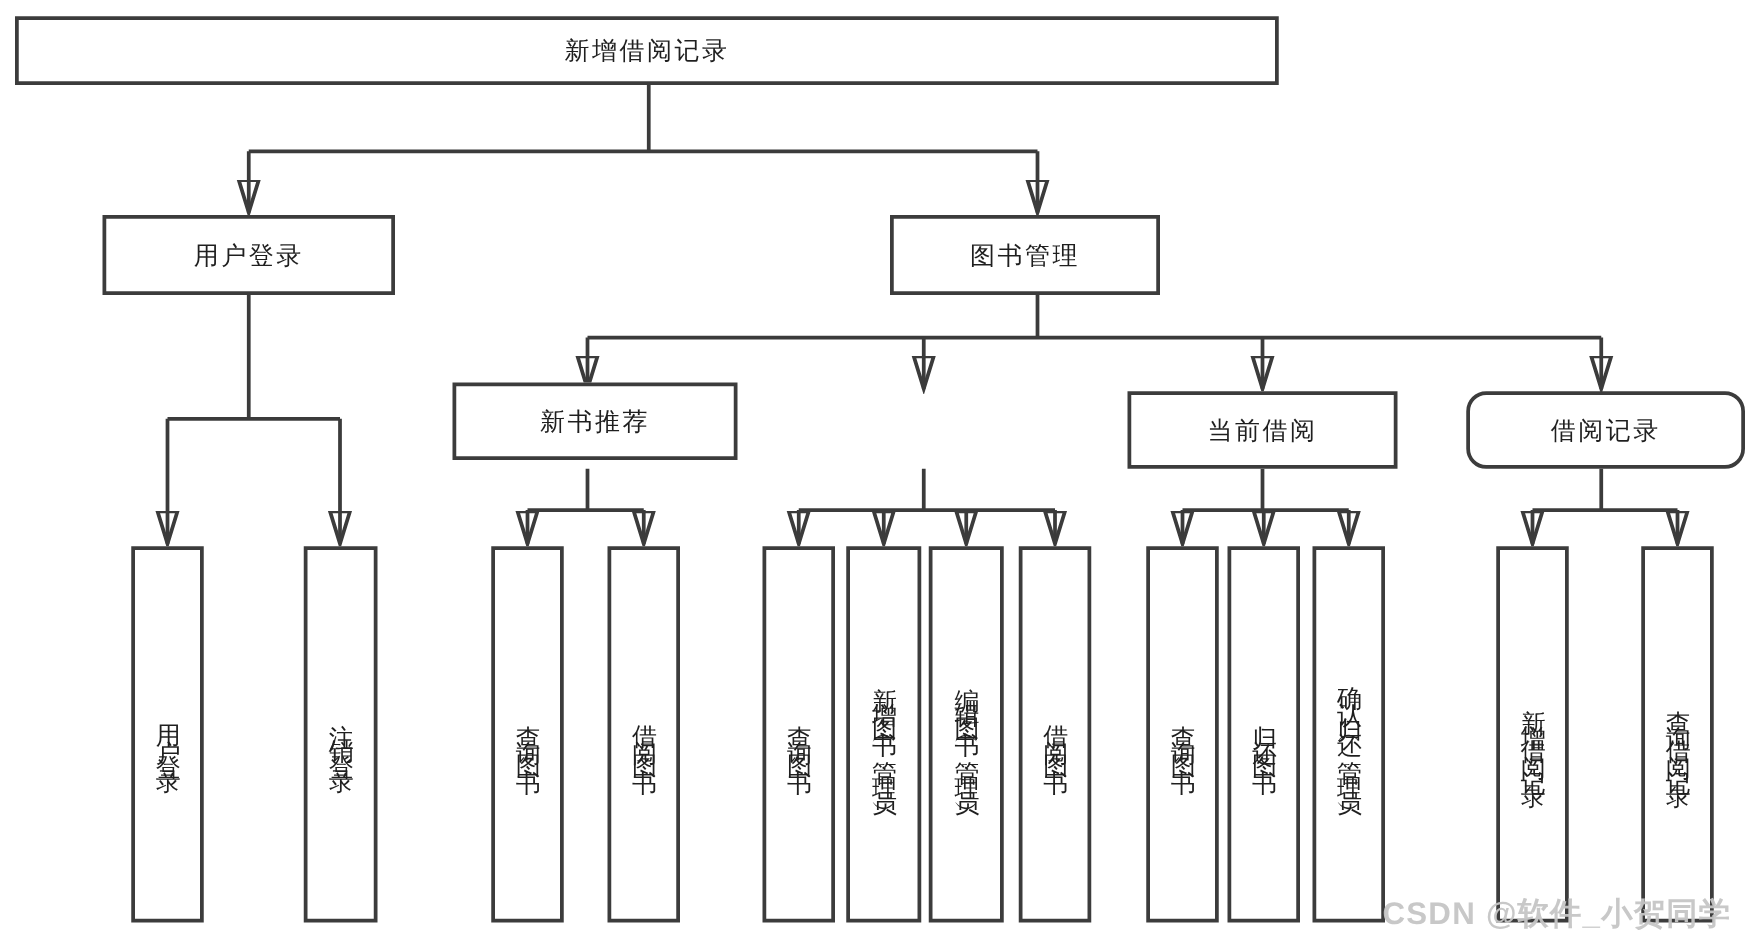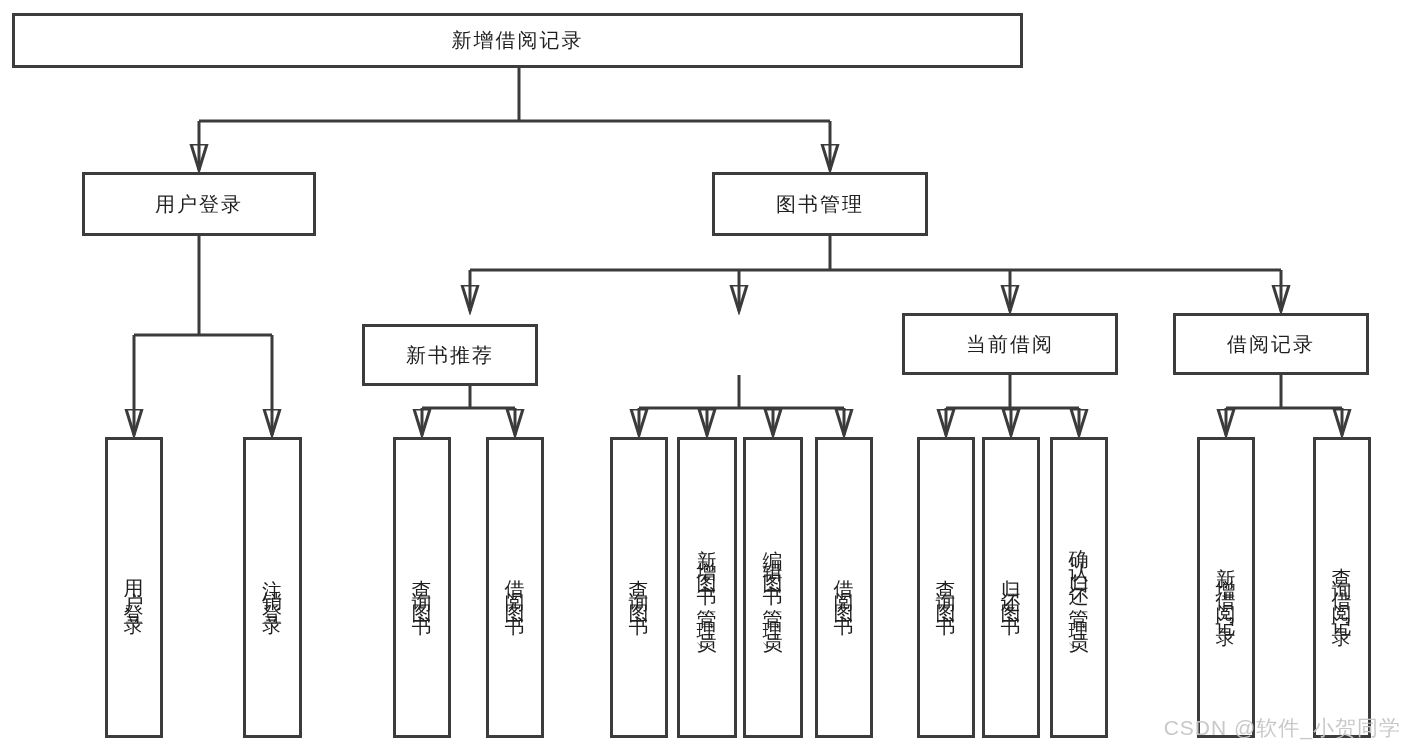--- a/index.html
+++ b/index.html
@@ -31,27 +31,28 @@
   .node-v { font-size: 20px; }
   .node-v .vtext {
     writing-mode: vertical-rl;
     text-orientation: mixed;
     letter-spacing: 12px;
     line-height: 1;
     white-space: nowrap;
   }
   #watermark {
     position: absolute;
-    right: 4px;
+    right: 20px;
     top: 714px;
-    font-size: 21px;
+    font-size: 25px;
     letter-spacing: 1px;
     color: rgba(197,197,197,0.95);
     z-index: 10;
     white-space: nowrap;
+    font-weight: bold;
   }
 </style>
 </head>
 <body>
 
 <div id="canvas">
 
   <svg id="connectors" viewBox="0 0 1405 747" xmlns="http://www.w3.org/2000/svg">
     <defs>
       <marker id="arrow" markerUnits="userSpaceOnUse" markerWidth="30" markerHeight="20" refX="26" refY="10" orient="auto">
@@ -104,27 +105,27 @@
     <span>新增借阅记录</span>
   </div>
 
   <div class="node node-h" style="left:82px; top:172px; width:234px; height:64px;">
     <span>用户登录</span>
   </div>
   <div class="node node-h" style="left:712px; top:172px; width:216px; height:64px;">
     <span>图书管理</span>
   </div>
 
-  <div class="node node-h" style="left:362px; top:324px; width:176px; height:62px;">
+  <div class="node node-h" style="left:362px; top:306px; width:228px; height:62px;">
     <span>新书推荐</span>
   </div>
   <div class="node node-h" style="left:902px; top:313px; width:216px; height:62px;">
     <span>当前借阅</span>
   </div>
-  <div class="node node-h" style="left:1173px; top:313px; width:196px; height:62px;">
+  <div class="node node-h" style="left:1173px; top:313px; width:223px; height:62px;border-radius:16px;">
     <span>借阅记录</span>
   </div>
 
   <div class="node node-v" style="left:105px; top:437px; width:58px; height:301px;">
     <span class="vtext">用户登录</span>
   </div>
   <div class="node node-v" style="left:243px; top:437px; width:59px; height:301px;">
     <span class="vtext">注销登录</span>
   </div>
 

